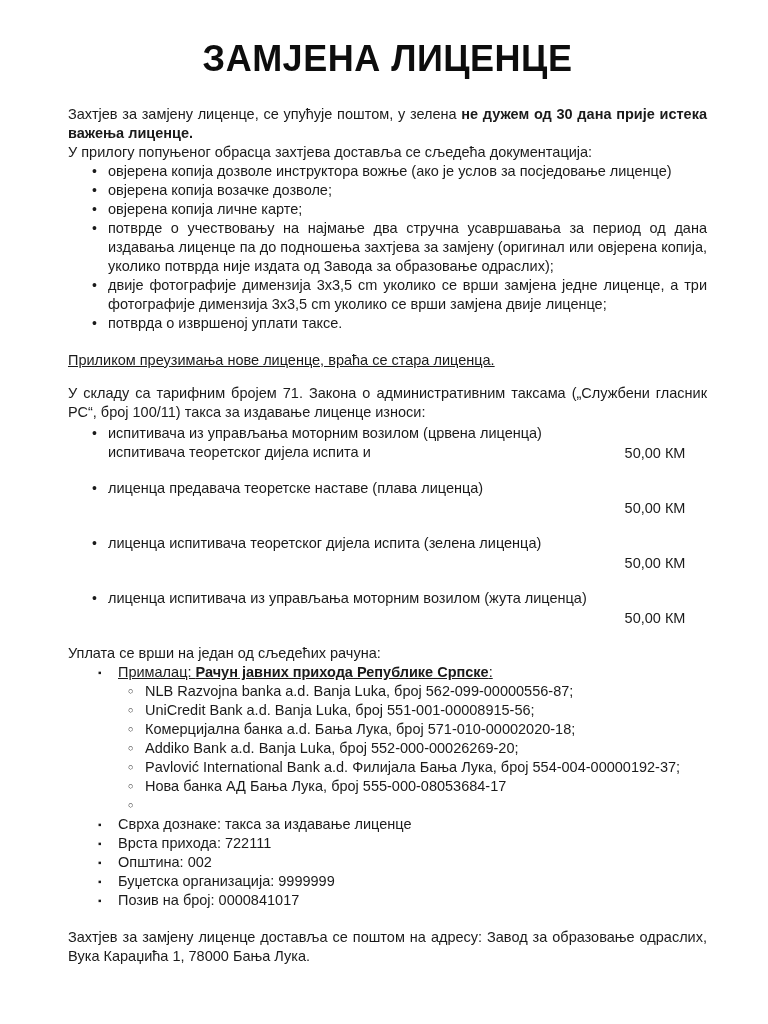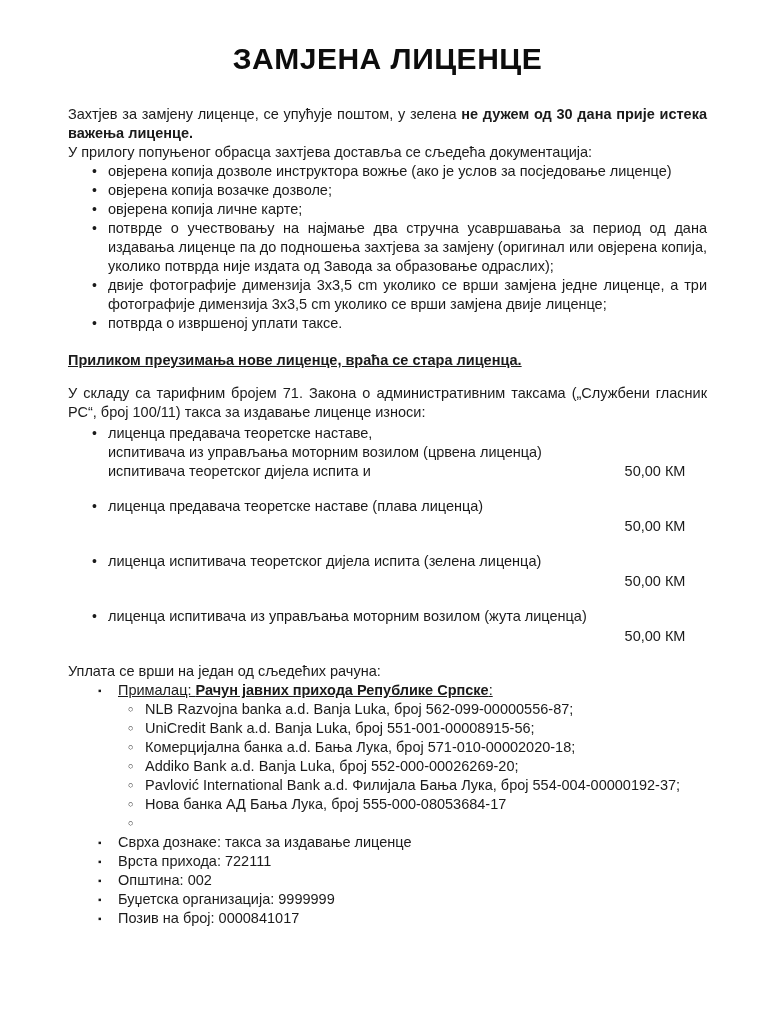--- a/index.html
+++ b/index.html
@@ -6,28 +6,28 @@
   body {
     width: 768px; height: 1024px;
     font-family: "Liberation Sans", sans-serif;
     color: #1b1b1b;
     font-size: 14.5px;
     line-height: 19px;
     -webkit-font-smoothing: antialiased;
   }
   .page { padding: 40px 61px 0 68px; box-sizing: border-box; width: 768px; }
   h1.title {
-    font-size: 30px; line-height: 38px; font-weight: 700; color: #0d0d0d;
+    font-size: 36px; line-height: 38px; font-weight: 700; color: #0d0d0d;
     text-align: center; margin: 0 0 27px 0; letter-spacing: 0.5px;
   }
   p { margin: 0; }
   .just { text-align: justify; }
   .b { font-weight: 700; }
   .u { text-decoration: underline; }
-  .notice { font-weight: 700; text-decoration: underline; margin: 18px 0 14px 0; }
+  .notice { font-weight: 400; text-decoration: underline; margin: 18px 0 14px 0; }
   .tariff-intro { margin-bottom: 2px; }
   .li { display: flex; align-items: flex-start; }
   .mk { flex: 0 0 auto; text-align: left; }
   .mk.disc { margin-left: 24px; width: 16px; font-size: 14px; }
   .mk.sq   { margin-left: 30px; width: 20px; font-size: 10px; line-height: 19px; }
   .mk.circ { margin-left: 60px; width: 17px; font-size: 9px; line-height: 19px; }
   .tx { flex: 1 1 auto; }
   .fees { margin-top: 2px; }
   .li.fee { margin-bottom: 16px; }
   .price { flex: 0 0 auto; width: 70px; text-align: center; padding-right: 17px; align-self: flex-end; margin-top: 20px; }
@@ -73,21 +73,20 @@
   </div>
 
   <p class="notice">Приликом преузимања нове лиценце, враћа се стара лиценца.</p>
 
   <p class="just tariff-intro">У складу са тарифним бројем 71. Закона о административним таксама („Службени гласник РС“, број 100/11) такса за издавање лиценце износи:</p>
 
   <div class="fees">
     <div class="li fee">
       <span class="mk disc">•</span>
       <div class="tx">
-        <div>лиценца предавача теоретске наставе,</div>
         <div>испитивача из управљања моторним возилом (црвена лиценца)</div>
         <div>испитивача теоретског дијела испита и</div>
       </div>
       <div class="price">50,00 КМ</div>
     </div>
     <div class="li fee">
       <span class="mk disc">•</span>
       <div class="tx">лиценца предавача теоретске наставе (плава лиценца)</div>
       <div class="price">50,00 КМ</div>
     </div>
@@ -158,14 +157,15 @@
         <span class="mk sq">▪</span>
         <div class="tx">Буџетска организација: 9999999</div>
       </div>
       <div class="li">
         <span class="mk sq">▪</span>
         <div class="tx">Позив на број: 0000841017</div>
       </div>
     </div>
   </div>
 
+  <p class="just closing">Захтјев за замјену лиценце доставља се поштом на адресу: Завод за образовање одраслих, Вука Караџића 1, 78000 Бања Лука.</p>
 
 </div>
 
 </body></html>

